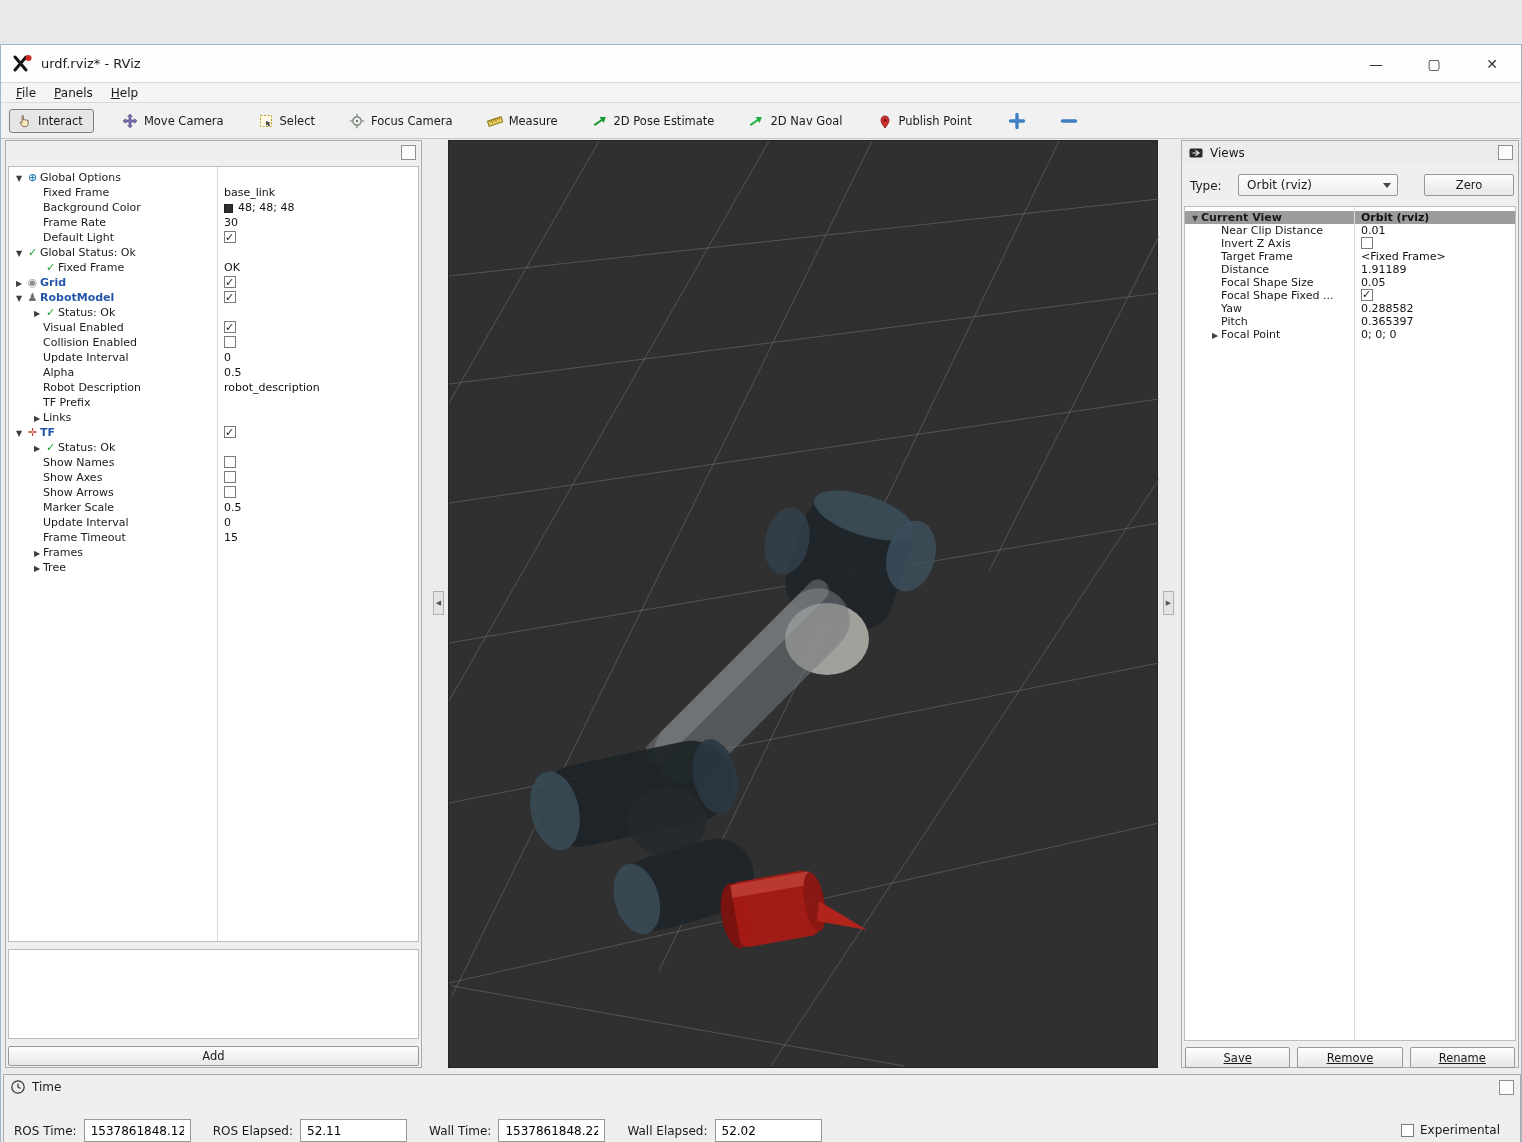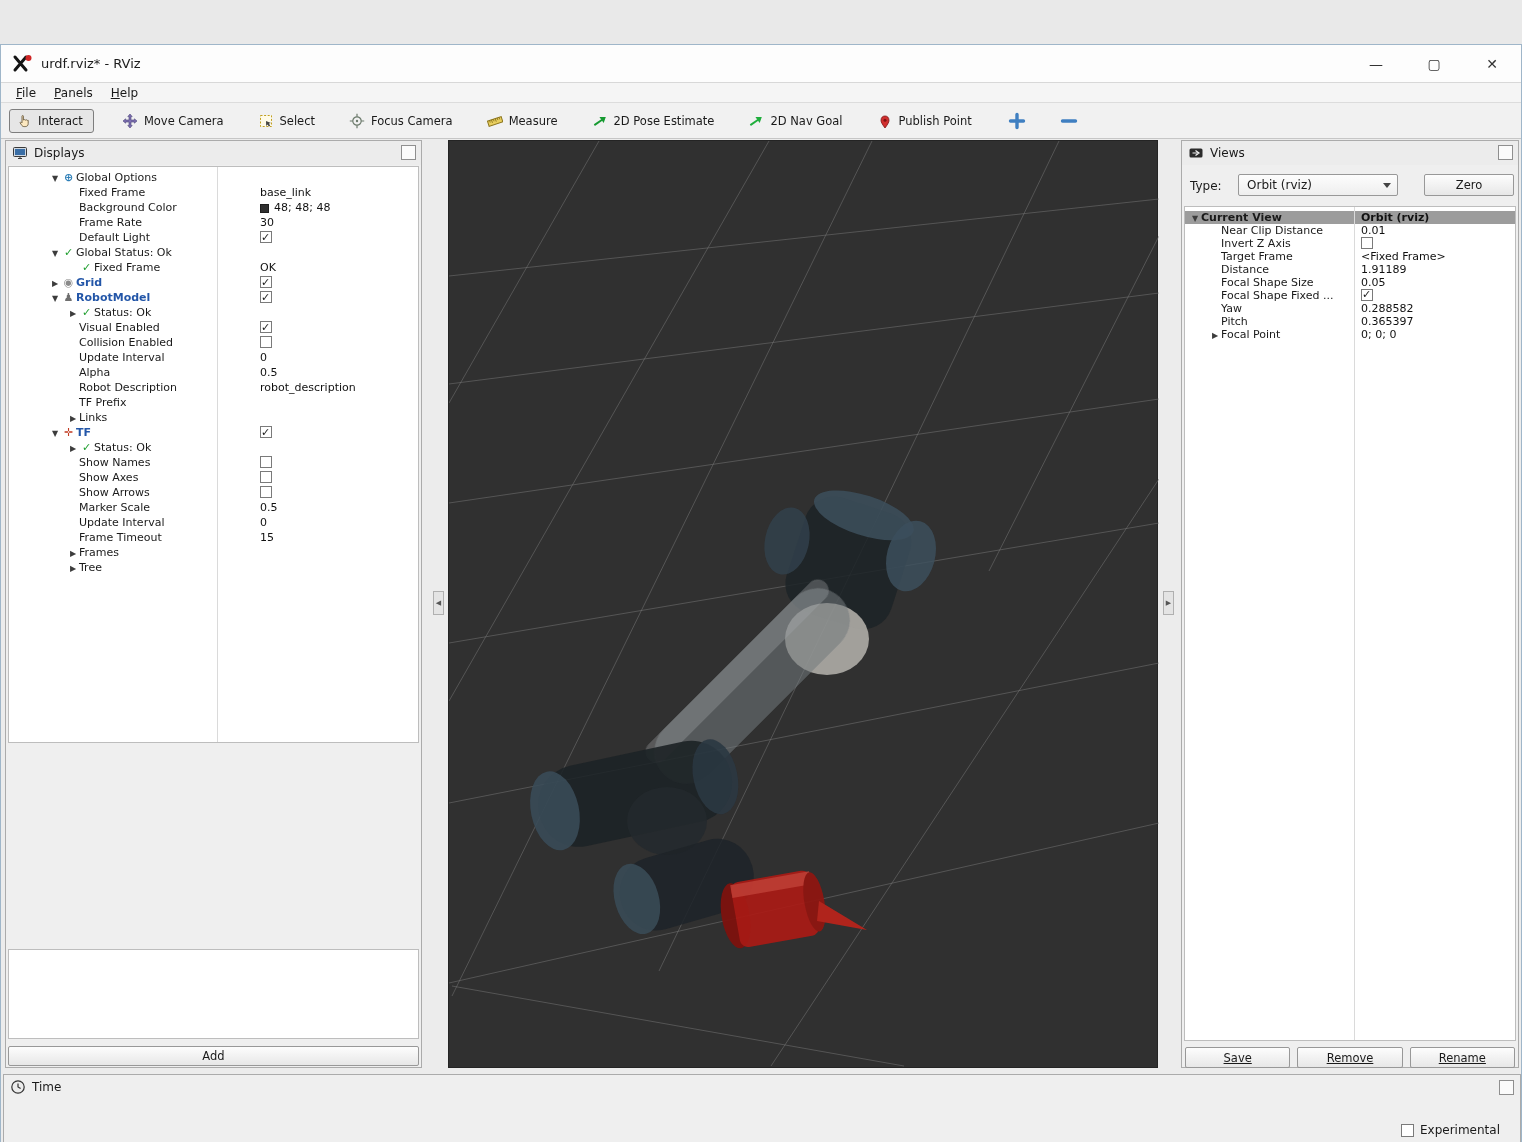--- a/index.html
+++ b/index.html
@@ -169,31 +169,23 @@
         </svg>
     </div>
     <div class="tool iconsonly" style="margin-left:8px;">
       <svg width="18" height="18" viewBox="0 0 18 18">
           <path d="M2.5 9h13" stroke="#3f7fc1" stroke-width="3.4" stroke-linecap="round"></path>
         </svg>
     </div>
   </div>
 
   <div class="panel" style="left:4px; top:95px; width:417px; height:928px;">
-    <div class="panel-header">
-      <svg width="16" height="16" viewBox="0 0 16 16">
-          <rect x="1.5" y="2.5" width="13" height="9" rx="1" fill="#cfd8e2" stroke="#3a3a3a"></rect>
-          <rect x="3" y="4" width="10" height="6" fill="#3a6ea5"></rect>
-          <path d="M6 13.5h4M8 11.5v2" stroke="#3a3a3a"></path>
-        </svg>
-      <span>Displays</span>
-    </div>
     <div class="mini-btn" style="right:5px;"></div>
 
-    <div class="white-box dtree" style="left:2px; top:25px; right:2px; height:577px;padding-left:36px;">
+    <div class="white-box dtree" style="left:2px; top:25px; right:2px; height:776px;">
       <div class="colsep" style="left:208px;"></div>
       <div style="padding-top:3px;">
 
           <div class="trow" data-indent="0">
             <div class="cname">
               <span class="expander">▼</span><span class="ticon" data-icon="globe"></span><span class="tlabel">Global Options</span>
             </div>
             <div class="cvalue">
               <span class="vtext"></span>
             </div>
@@ -634,20 +626,42 @@
   <div class="timepanel">
     <div class="panel-header" style="background:transparent;">
       <svg width="16" height="16" viewBox="0 0 16 16">
           <circle cx="8" cy="8" r="6.2" fill="#ececec" stroke="#333" stroke-width="1.2"></circle>
           <path d="M8 4.4V8l2.6 1.6" stroke="#333" stroke-width="1.2" fill="none"></path>
         </svg>
       <span>Time</span>
     </div>
     <div class="mini-btn" style="right:6px; top:5px;"></div>
 
+    <div style="position:absolute; left:10px; top:44px; display:flex; align-items:center;">
+
+        <div class="tfield">
+          <span class="flabel">ROS Time:</span>
+          <input class="qinput" style="width: 107px;" value="1537861848.12">
+        </div>
+
+        <div class="tfield">
+          <span class="flabel">ROS Elapsed:</span>
+          <input class="qinput" style="width: 107px;" value="52.11">
+        </div>
+
+        <div class="tfield">
+          <span class="flabel">Wall Time:</span>
+          <input class="qinput" style="width: 107px;" value="1537861848.22">
+        </div>
+
+        <div class="tfield">
+          <span class="flabel">Wall Elapsed:</span>
+          <input class="qinput" style="width: 107px;" value="52.02">
+        </div>
+      </div>
 
     <div style="position:absolute; right:20px; top:48px; font-size:12px;">
       <span class="checkbox"></span><span>Experimental</span>
     </div>
 
     <button class="qbtn" style="position:absolute; left:7px; bottom:10px; width:46px; height:24px;">Reset</button>
     <span class="fps">13 fps</span>
   </div>
 
 </div>

